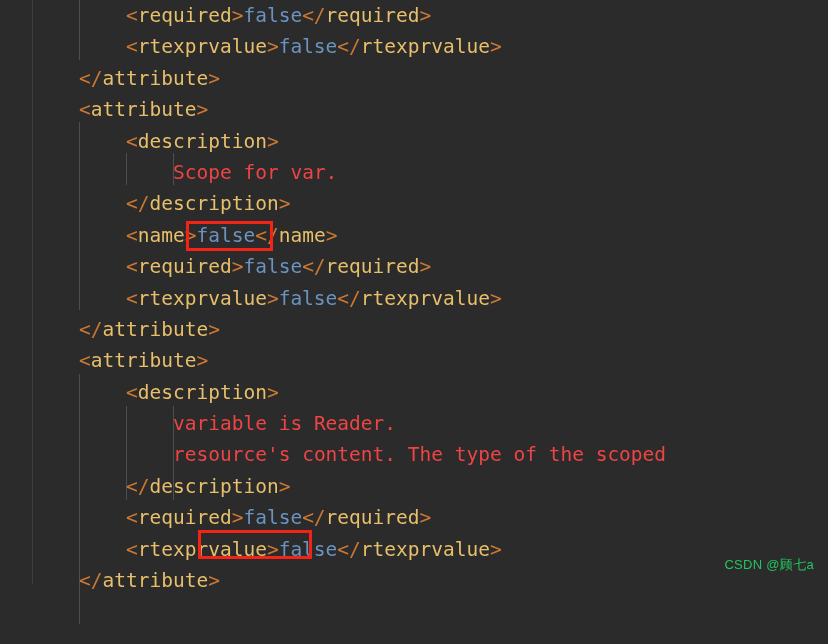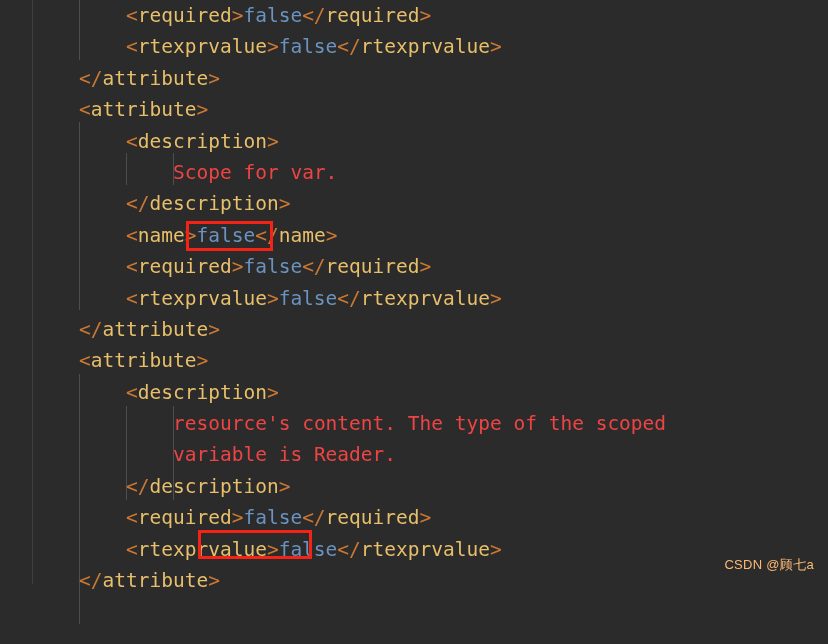--- a/index.html
+++ b/index.html
@@ -44,21 +44,21 @@
   .annot {
     position:absolute;
     border:3px solid #f52216;
     background:transparent;
     pointer-events:none;
   }
   
   .watermark {
     position:absolute;
     right:14px; bottom:10px;
-    color:#fdba74;
+    color:#22c55e;
     font-family:"Liberation Sans",sans-serif;
     font-size:13px;
     letter-spacing:0.3px;
   }
 </style>
 </head>
 <body>
 
 <div id="editor">
 
@@ -81,22 +81,22 @@
       <div class="line"><span style="display: inline-block; width: 79px;"></span><span class="br">&lt;</span><span class="tag">attribute</span><span class="br">&gt;</span></div>
       <div class="line"><span style="display: inline-block; width: 126px;"></span><span class="br">&lt;</span><span class="tag">description</span><span class="br">&gt;</span></div>
       <div class="line"><span style="display: inline-block; width: 173px;"></span><span class="txt">Scope for var.</span></div>
       <div class="line"><span style="display: inline-block; width: 126px;"></span><span class="br">&lt;/</span><span class="tag">description</span><span class="br">&gt;</span></div>
       <div class="line"><span style="display: inline-block; width: 126px;"></span><span class="br">&lt;</span><span class="tag">name</span><span class="br">&gt;</span><span class="val">false</span><span class="br">&lt;/</span><span class="tag">name</span><span class="br">&gt;</span></div>
       <div class="line"><span style="display: inline-block; width: 126px;"></span><span class="br">&lt;</span><span class="tag">required</span><span class="br">&gt;</span><span class="val">false</span><span class="br">&lt;/</span><span class="tag">required</span><span class="br">&gt;</span></div>
       <div class="line"><span style="display: inline-block; width: 126px;"></span><span class="br">&lt;</span><span class="tag">rtexprvalue</span><span class="br">&gt;</span><span class="val">false</span><span class="br">&lt;/</span><span class="tag">rtexprvalue</span><span class="br">&gt;</span></div>
       <div class="line"><span style="display: inline-block; width: 79px;"></span><span class="br">&lt;/</span><span class="tag">attribute</span><span class="br">&gt;</span></div>
       <div class="line"><span style="display: inline-block; width: 79px;"></span><span class="br">&lt;</span><span class="tag">attribute</span><span class="br">&gt;</span></div>
       <div class="line"><span style="display: inline-block; width: 126px;"></span><span class="br">&lt;</span><span class="tag">description</span><span class="br">&gt;</span></div>
+      <div class="line"><span style="display: inline-block; width: 173px;"></span><span class="txt">variable is Reader.</span></div>
       <div class="line"><span style="display: inline-block; width: 173px;"></span><span class="txt">resource's content. The type of the scoped</span></div>
-      <div class="line"><span style="display: inline-block; width: 173px;"></span><span class="txt">variable is Reader.</span></div>
       <div class="line"><span style="display: inline-block; width: 126px;"></span><span class="br">&lt;/</span><span class="tag">description</span><span class="br">&gt;</span></div>
       <div class="line"><span style="display: inline-block; width: 126px;"></span><span class="br">&lt;</span><span class="tag">required</span><span class="br">&gt;</span><span class="val">false</span><span class="br">&lt;/</span><span class="tag">required</span><span class="br">&gt;</span></div>
       <div class="line"><span style="display: inline-block; width: 126px;"></span><span class="br">&lt;</span><span class="tag">rtexprvalue</span><span class="br">&gt;</span><span class="val">false</span><span class="br">&lt;/</span><span class="tag">rtexprvalue</span><span class="br">&gt;</span></div>
       <div class="line"><span style="display: inline-block; width: 79px;"></span><span class="br">&lt;/</span><span class="tag">attribute</span><span class="br">&gt;</span></div>
     </div>
 
   <div id="annots">
       <div class="annot" style="left: 186px; top: 221px; width: 87px; height: 30px;"></div>
       <div class="annot" style="left: 198px; top: 530px; width: 114px; height: 29px;"></div>
     </div>

